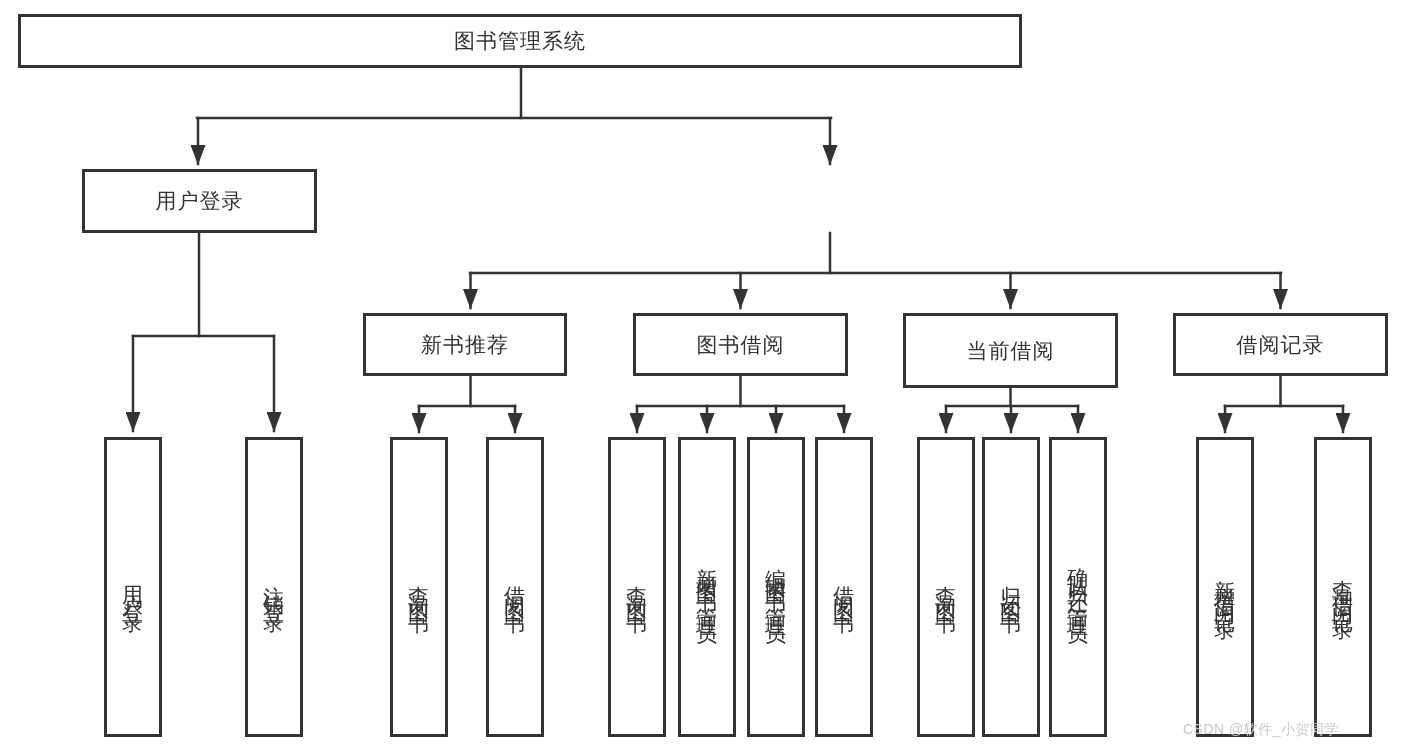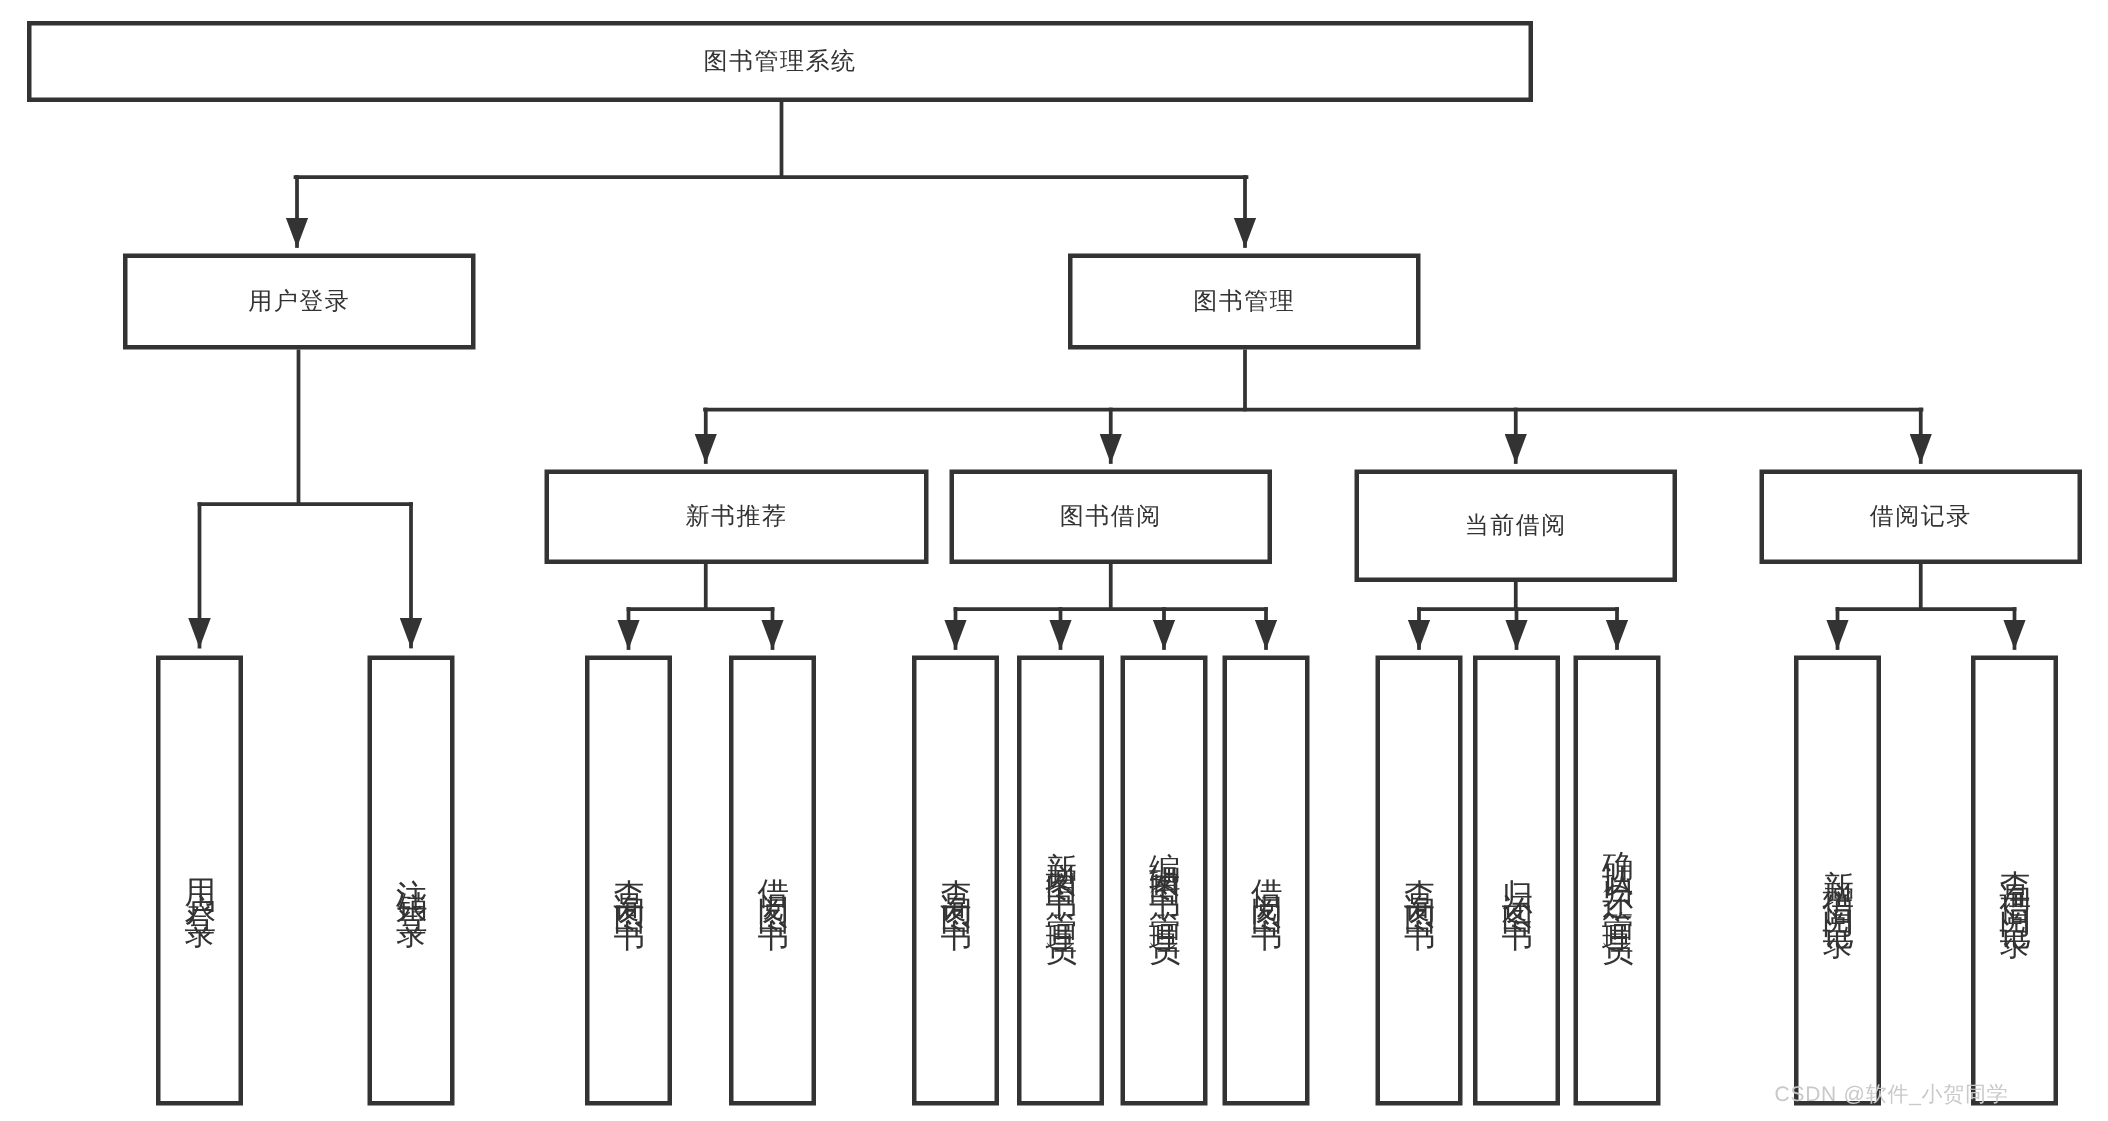--- a/index.html
+++ b/index.html
@@ -25,42 +25,42 @@
     position: absolute;
     box-sizing: border-box;
     border: 3px solid #333333;
     background: #ffffff;
     display: flex;
     align-items: center;
     justify-content: center;
     color: #333333;
   }
   .hlabel {
-    font-size: 16px;
+    font-size: 21px;
     letter-spacing: 1px;
     white-space: nowrap;
     font-family: Liberation Mono, monospace;
   }
   .leaf .vtext {
     writing-mode: vertical-rl;
     text-orientation: mixed;
     font-size: 21px;
     letter-spacing: 9px;
     line-height: 1;
     white-space: nowrap;
     color: #333333;
   }
   .leaf .vtext.long {
     letter-spacing: 8px;
   }
   
   #node-root            { left: 18px;   top: 14px;  width: 1004px; height: 54px; }
   #node-user-login      { left: 82px;   top: 169px; width: 235px;  height: 64px; }
   #node-book-management { left: 712px;  top: 169px; width: 235px;  height: 64px; }
-  #node-new-books       { left: 363px;  top: 313px; width: 256px;  height: 63px; }
+  #node-new-books       { left: 363px;  top: 313px; width: 204px;  height: 63px; }
   #node-book-borrow     { left: 633px;  top: 313px; width: 215px;  height: 63px; }
   #node-current-borrow  { left: 903px;  top: 313px; width: 215px;  height: 75px; }
   #node-borrow-records  { left: 1173px; top: 313px; width: 215px;  height: 63px; }
   .leaf { top: 437px; width: 58px; height: 300px; }
   #leaf-login          { left: 104px; }
   #leaf-logout         { left: 245px; }
   #leaf-nb-query       { left: 390px; }
   #leaf-nb-borrow      { left: 486px; }
   #leaf-bb-query       { left: 608px; }
   #leaf-bb-add         { left: 678px; }
@@ -137,23 +137,20 @@
     </g>
   </svg>
 
   <div class="box" id="node-root">
     <span class="hlabel">图书管理系统</span>
   </div>
 
   <div class="box" id="node-user-login">
     <span class="hlabel">用户登录</span>
   </div>
-  <div class="box" id="node-book-management">
-    <span class="hlabel">图书管理</span>
-  </div>
 
   <div class="box" id="node-new-books">
     <span class="hlabel">新书推荐</span>
   </div>
   <div class="box" id="node-book-borrow">
     <span class="hlabel">图书借阅</span>
   </div>
   <div class="box" id="node-current-borrow">
     <span class="hlabel">当前借阅</span>
   </div>

